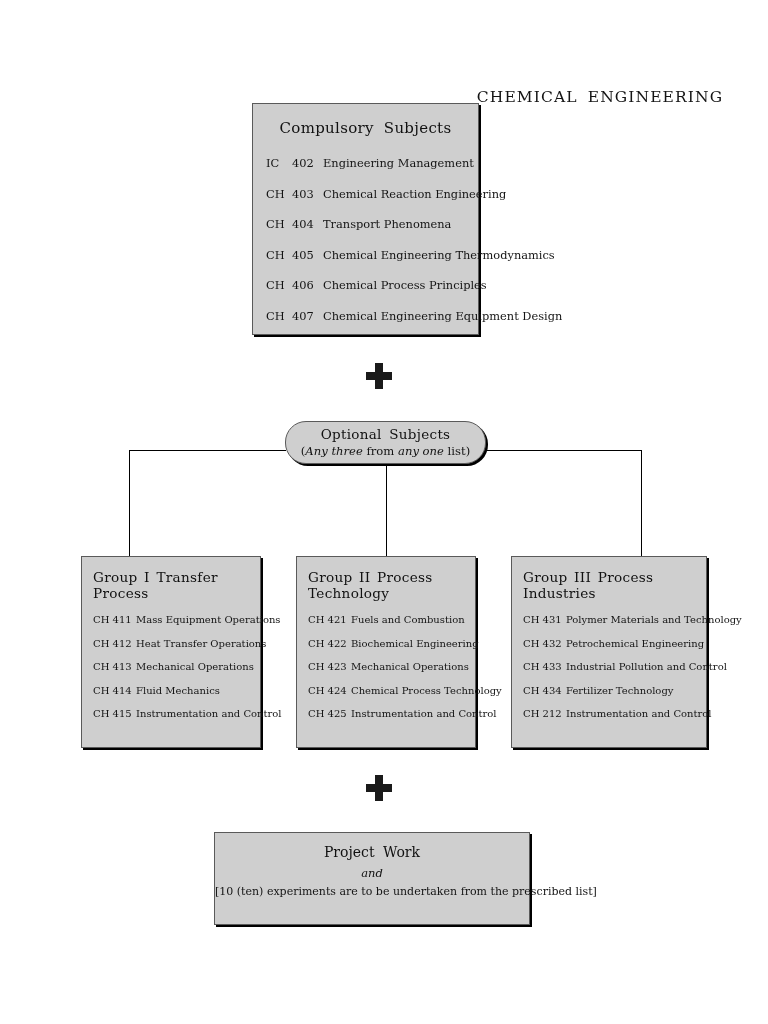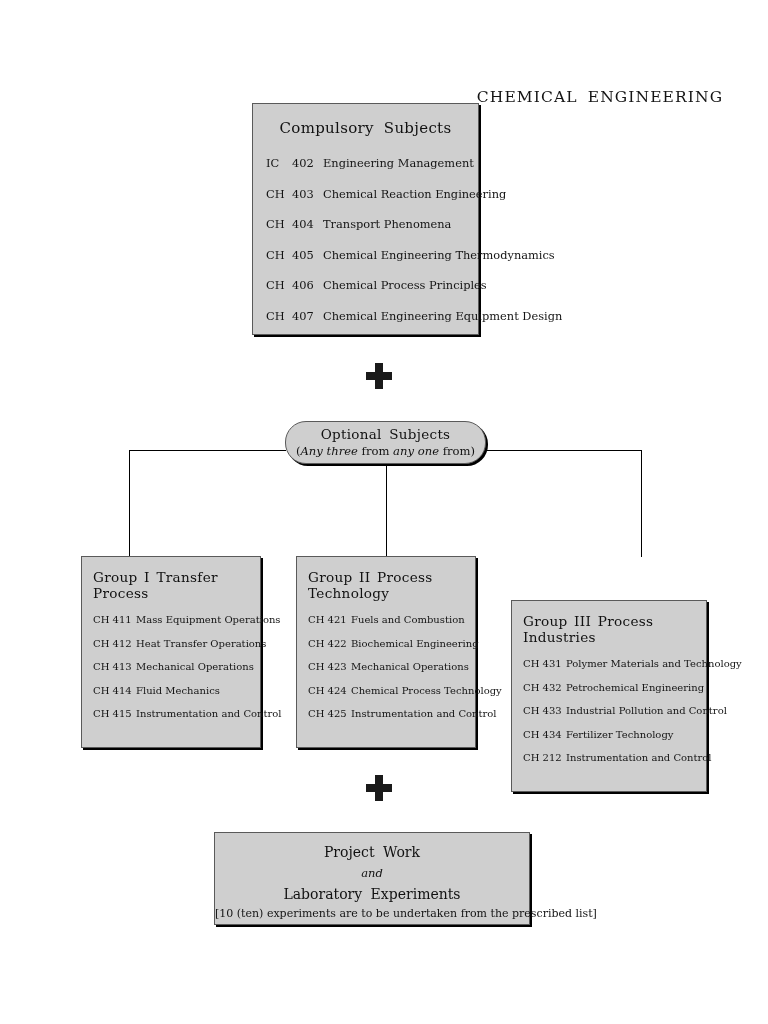--- a/index.html
+++ b/index.html
@@ -124,21 +124,21 @@
     font-size: 11.6px;
   }
 
   
   .group-box {
     top: 556px;
     height: 192px;
   }
   #group1 { left: 81px;  width: 180px; }
   #group2 { left: 296px; width: 180px; }
-  #group3 { left: 511px; width: 196px; margin-top: 44px; }
+  #group3 { left: 511px; width: 196px; }
 
   .group-box .node-title {
     text-align: left;
     margin: 12px 0 0 11px;
     font-size: 13.6px;
     word-spacing: 2px;
   }
   .group-box .course-list {
     margin: 13px 0 0 11px;
   }
@@ -252,21 +252,21 @@
           <span class="course-name">Chemical Engineering Equipment Design</span>
         </li>
       </ul>
   </div>
 
   <div class="plus" id="plus-top"></div>
 
   <div class="node" id="optional">
     <div class="node-title">Optional Subjects</div>
     <div class="node-sub">
-      <span>(</span><i>Any three</i><span> from </span><i>any one</i><span> from)</span>
+      <span>(</span><i>Any three</i><span> from </span><i>any one</i><span> list)</span>
     </div>
   </div>
 
   <div class="conn conn-h" id="conn-left-h"></div>
   <div class="conn conn-h" id="conn-right-h"></div>
   <div class="conn conn-v" id="conn-left-v"></div>
   <div class="conn conn-v" id="conn-right-v"></div>
   <div class="conn conn-v" id="conn-mid-v"></div>
 
   <div class="node group-box" id="group1">
@@ -345,17 +345,16 @@
           <span class="course-name">Instrumentation and Control</span>
         </li>
       </ul>
   </div>
 
   <div class="plus" id="plus-bottom"></div>
 
   <div class="node" id="project">
     <div class="line-a">Project  Work</div>
     <div class="line-b">and</div>
-    <div class="line-c">Laboratory  Experiments</div>
     <div class="line-d">[10 (ten) experiments are to be undertaken from the prescribed list]</div>
   </div>
 
 </div>
 
 </body></html>

